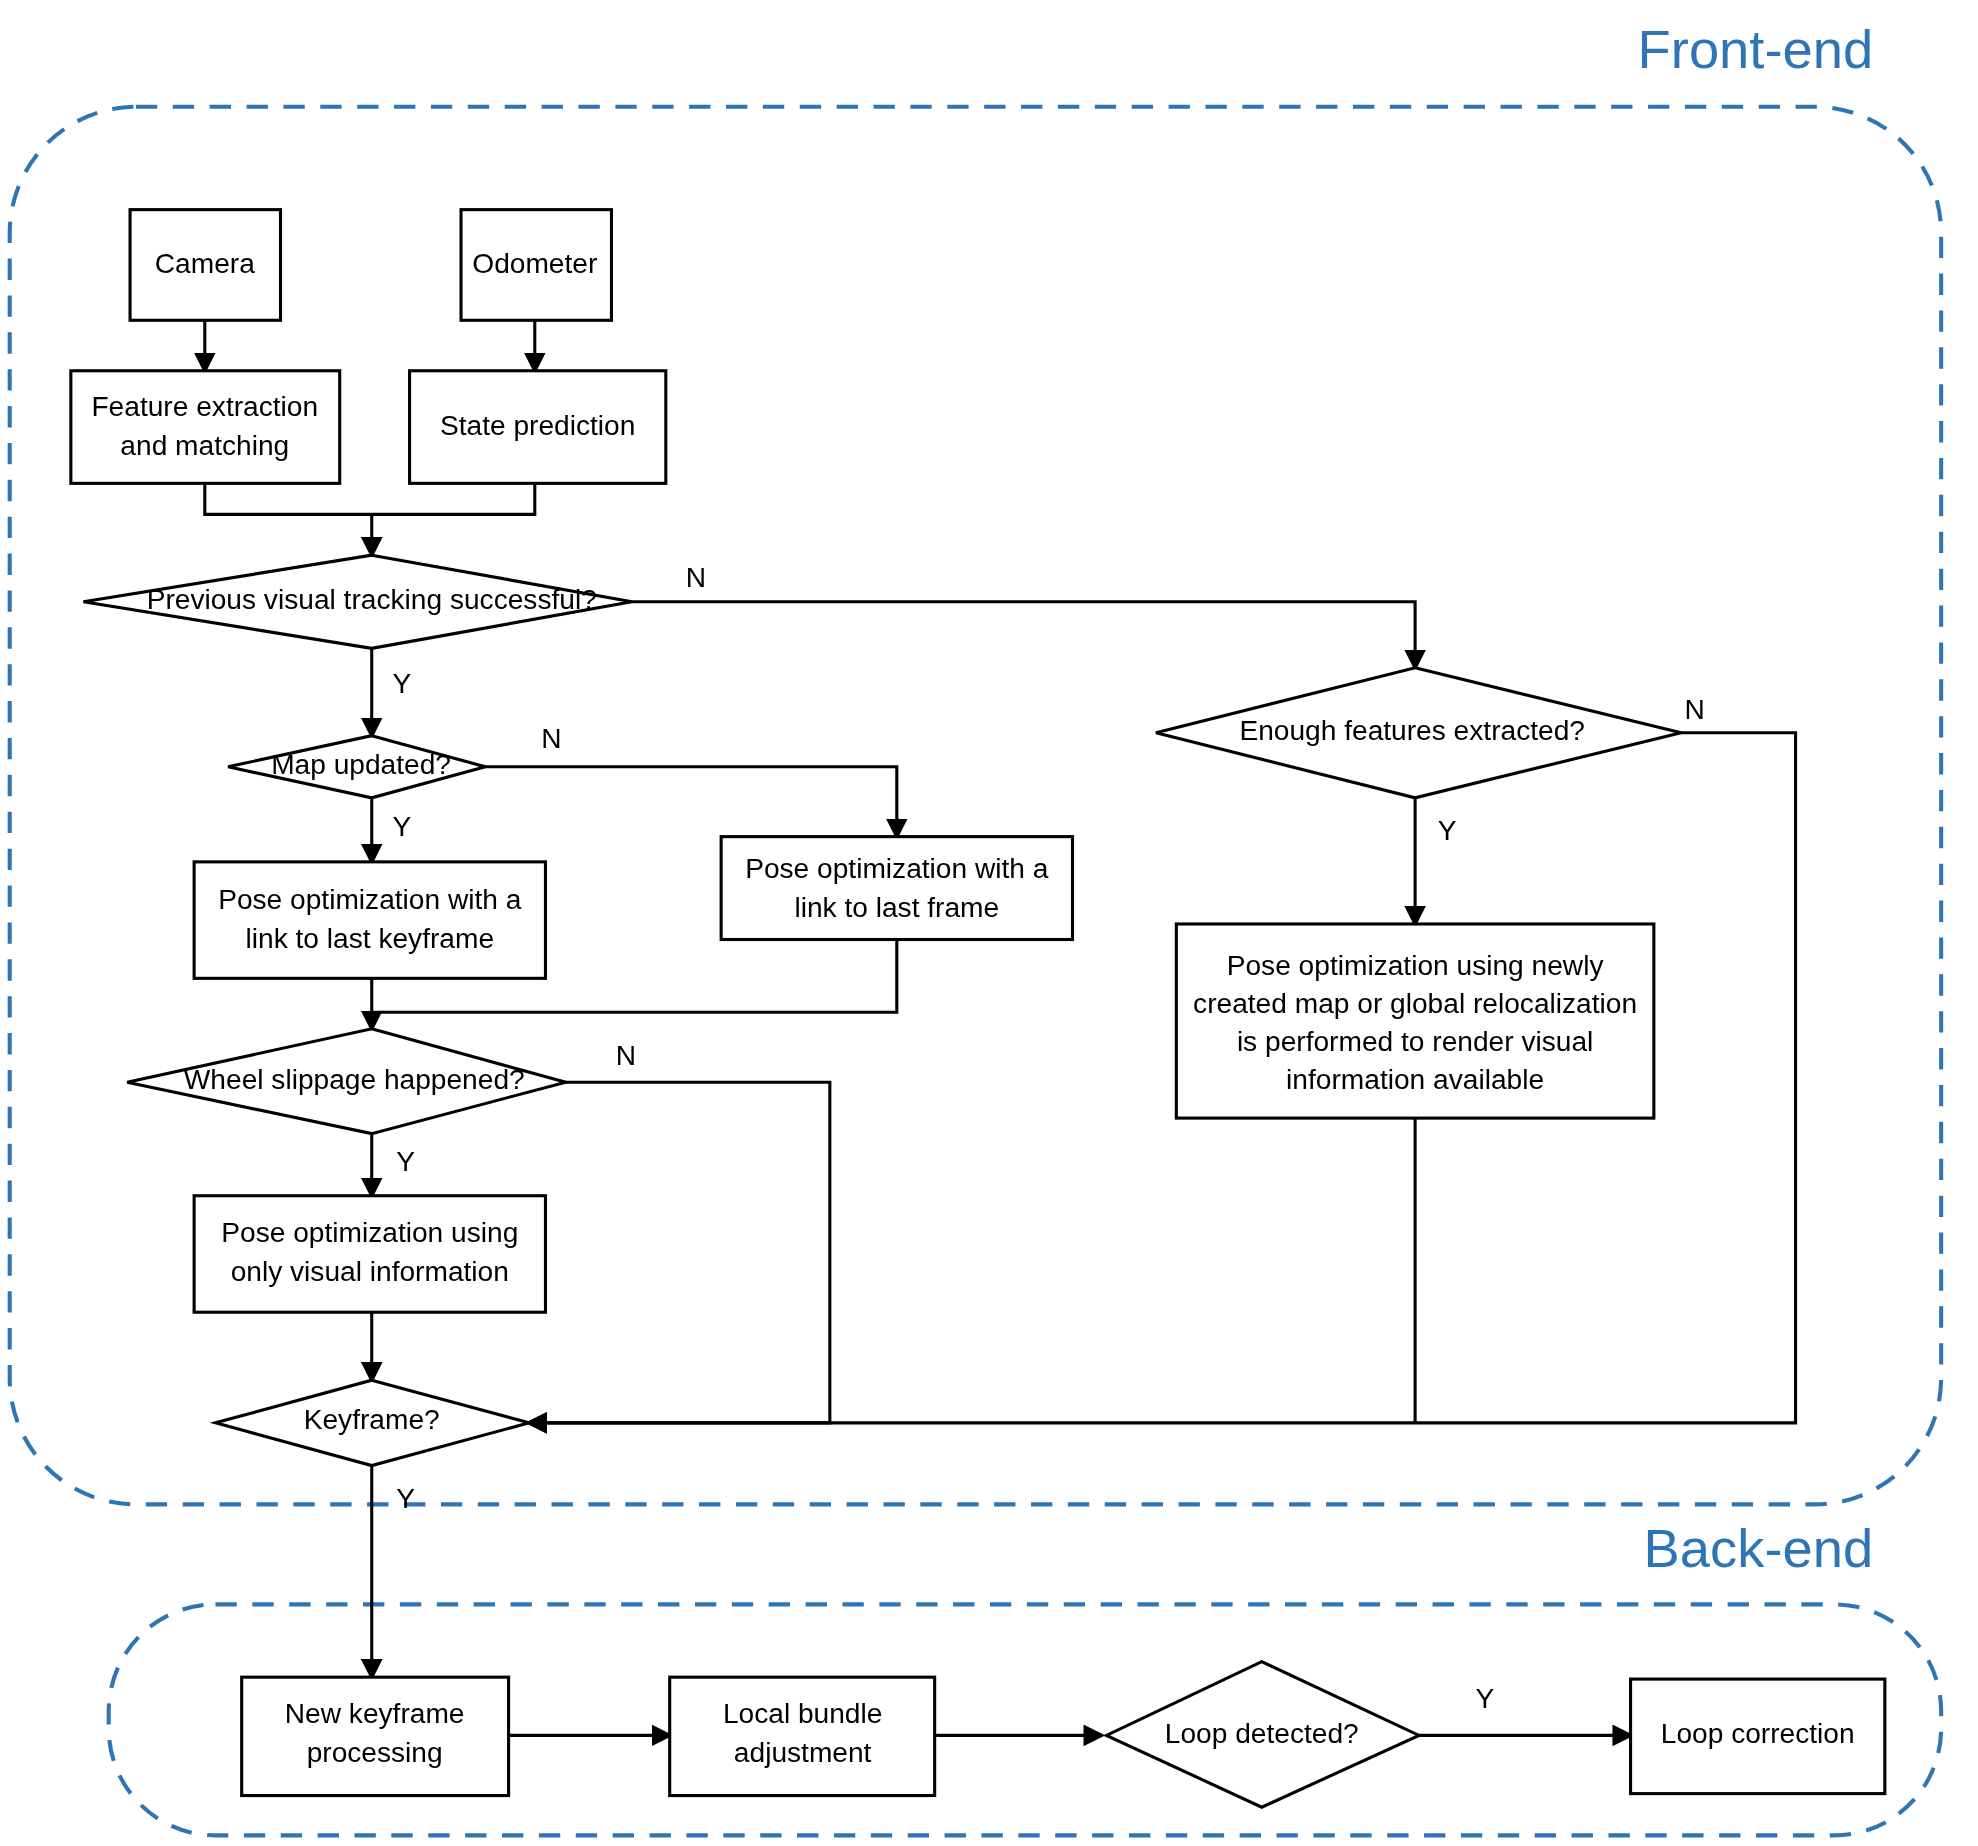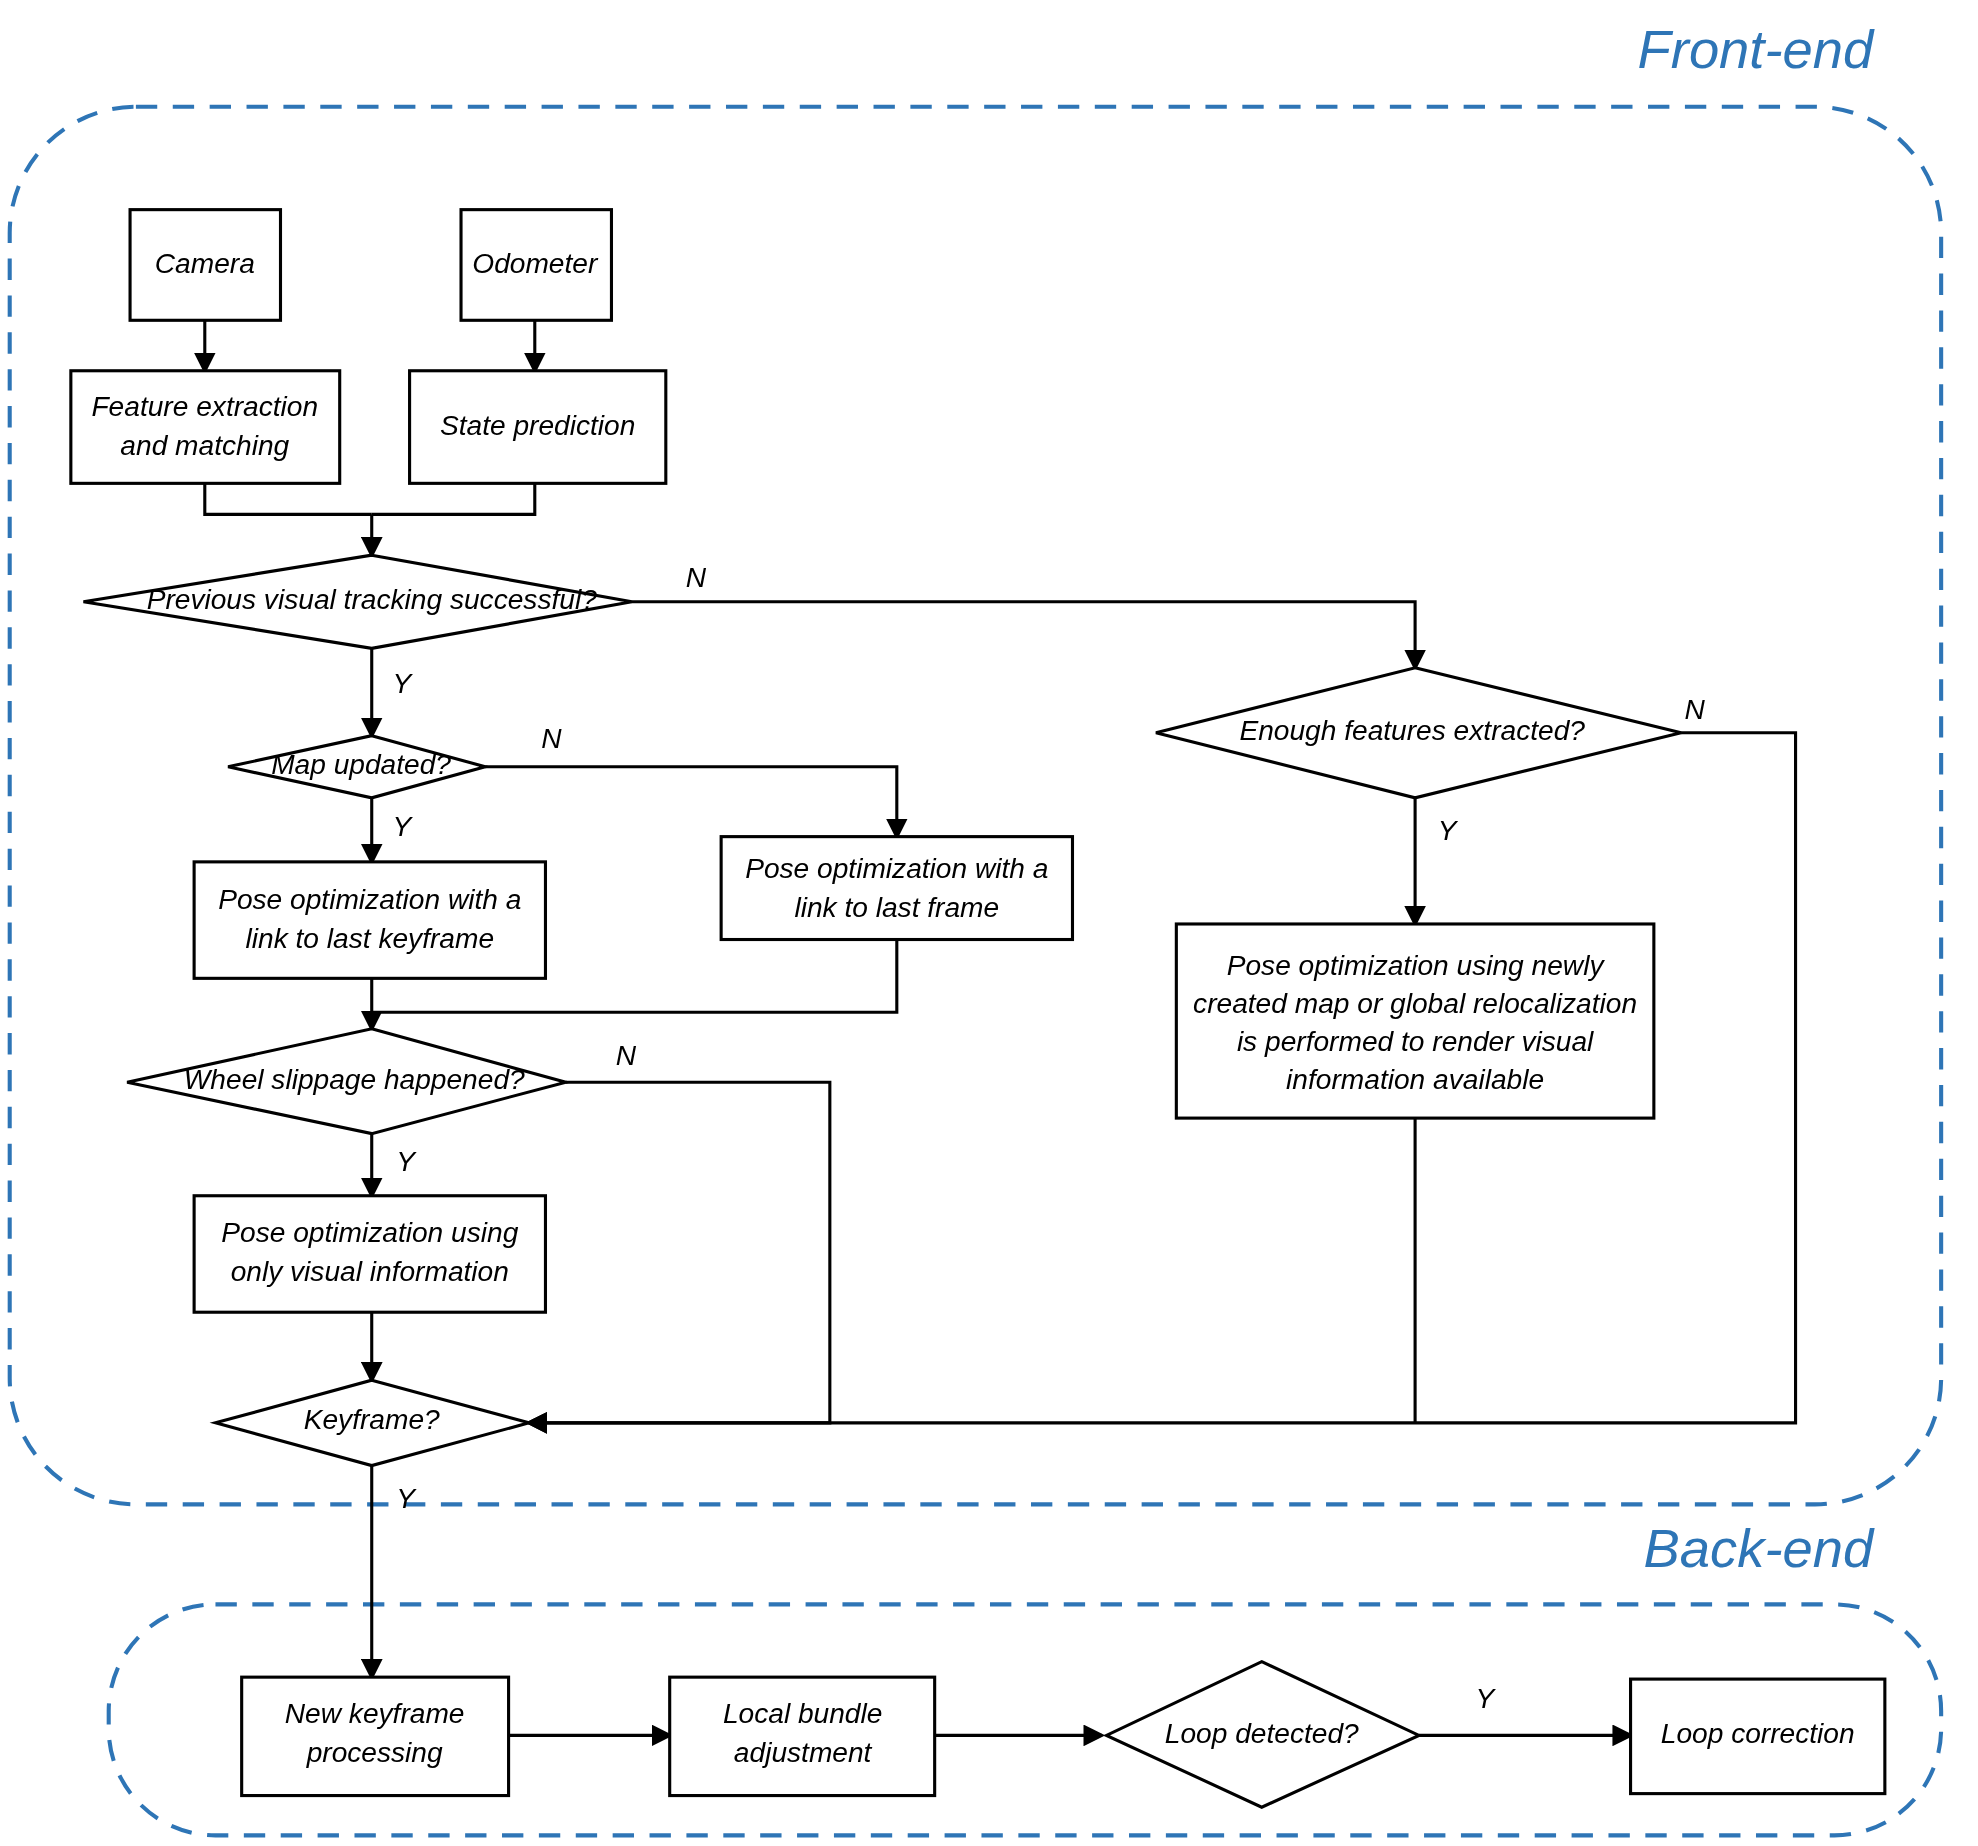--- a/index.html
+++ b/index.html
@@ -9,21 +9,20 @@
   }
   body {
     font-family: "Liberation Sans", sans-serif;
   }
   #stage {
     position: relative;
     width: 1979px;
     height: 1847px;
     background: #ffffff;
     overflow: hidden;
-    font-style: italic;
   }
   svg.diagram {
     position: absolute;
     left: 0;
     top: 0;
     width: 1979px;
     height: 1847px;
   }
   .node-rect {
     fill: #ffffff;

